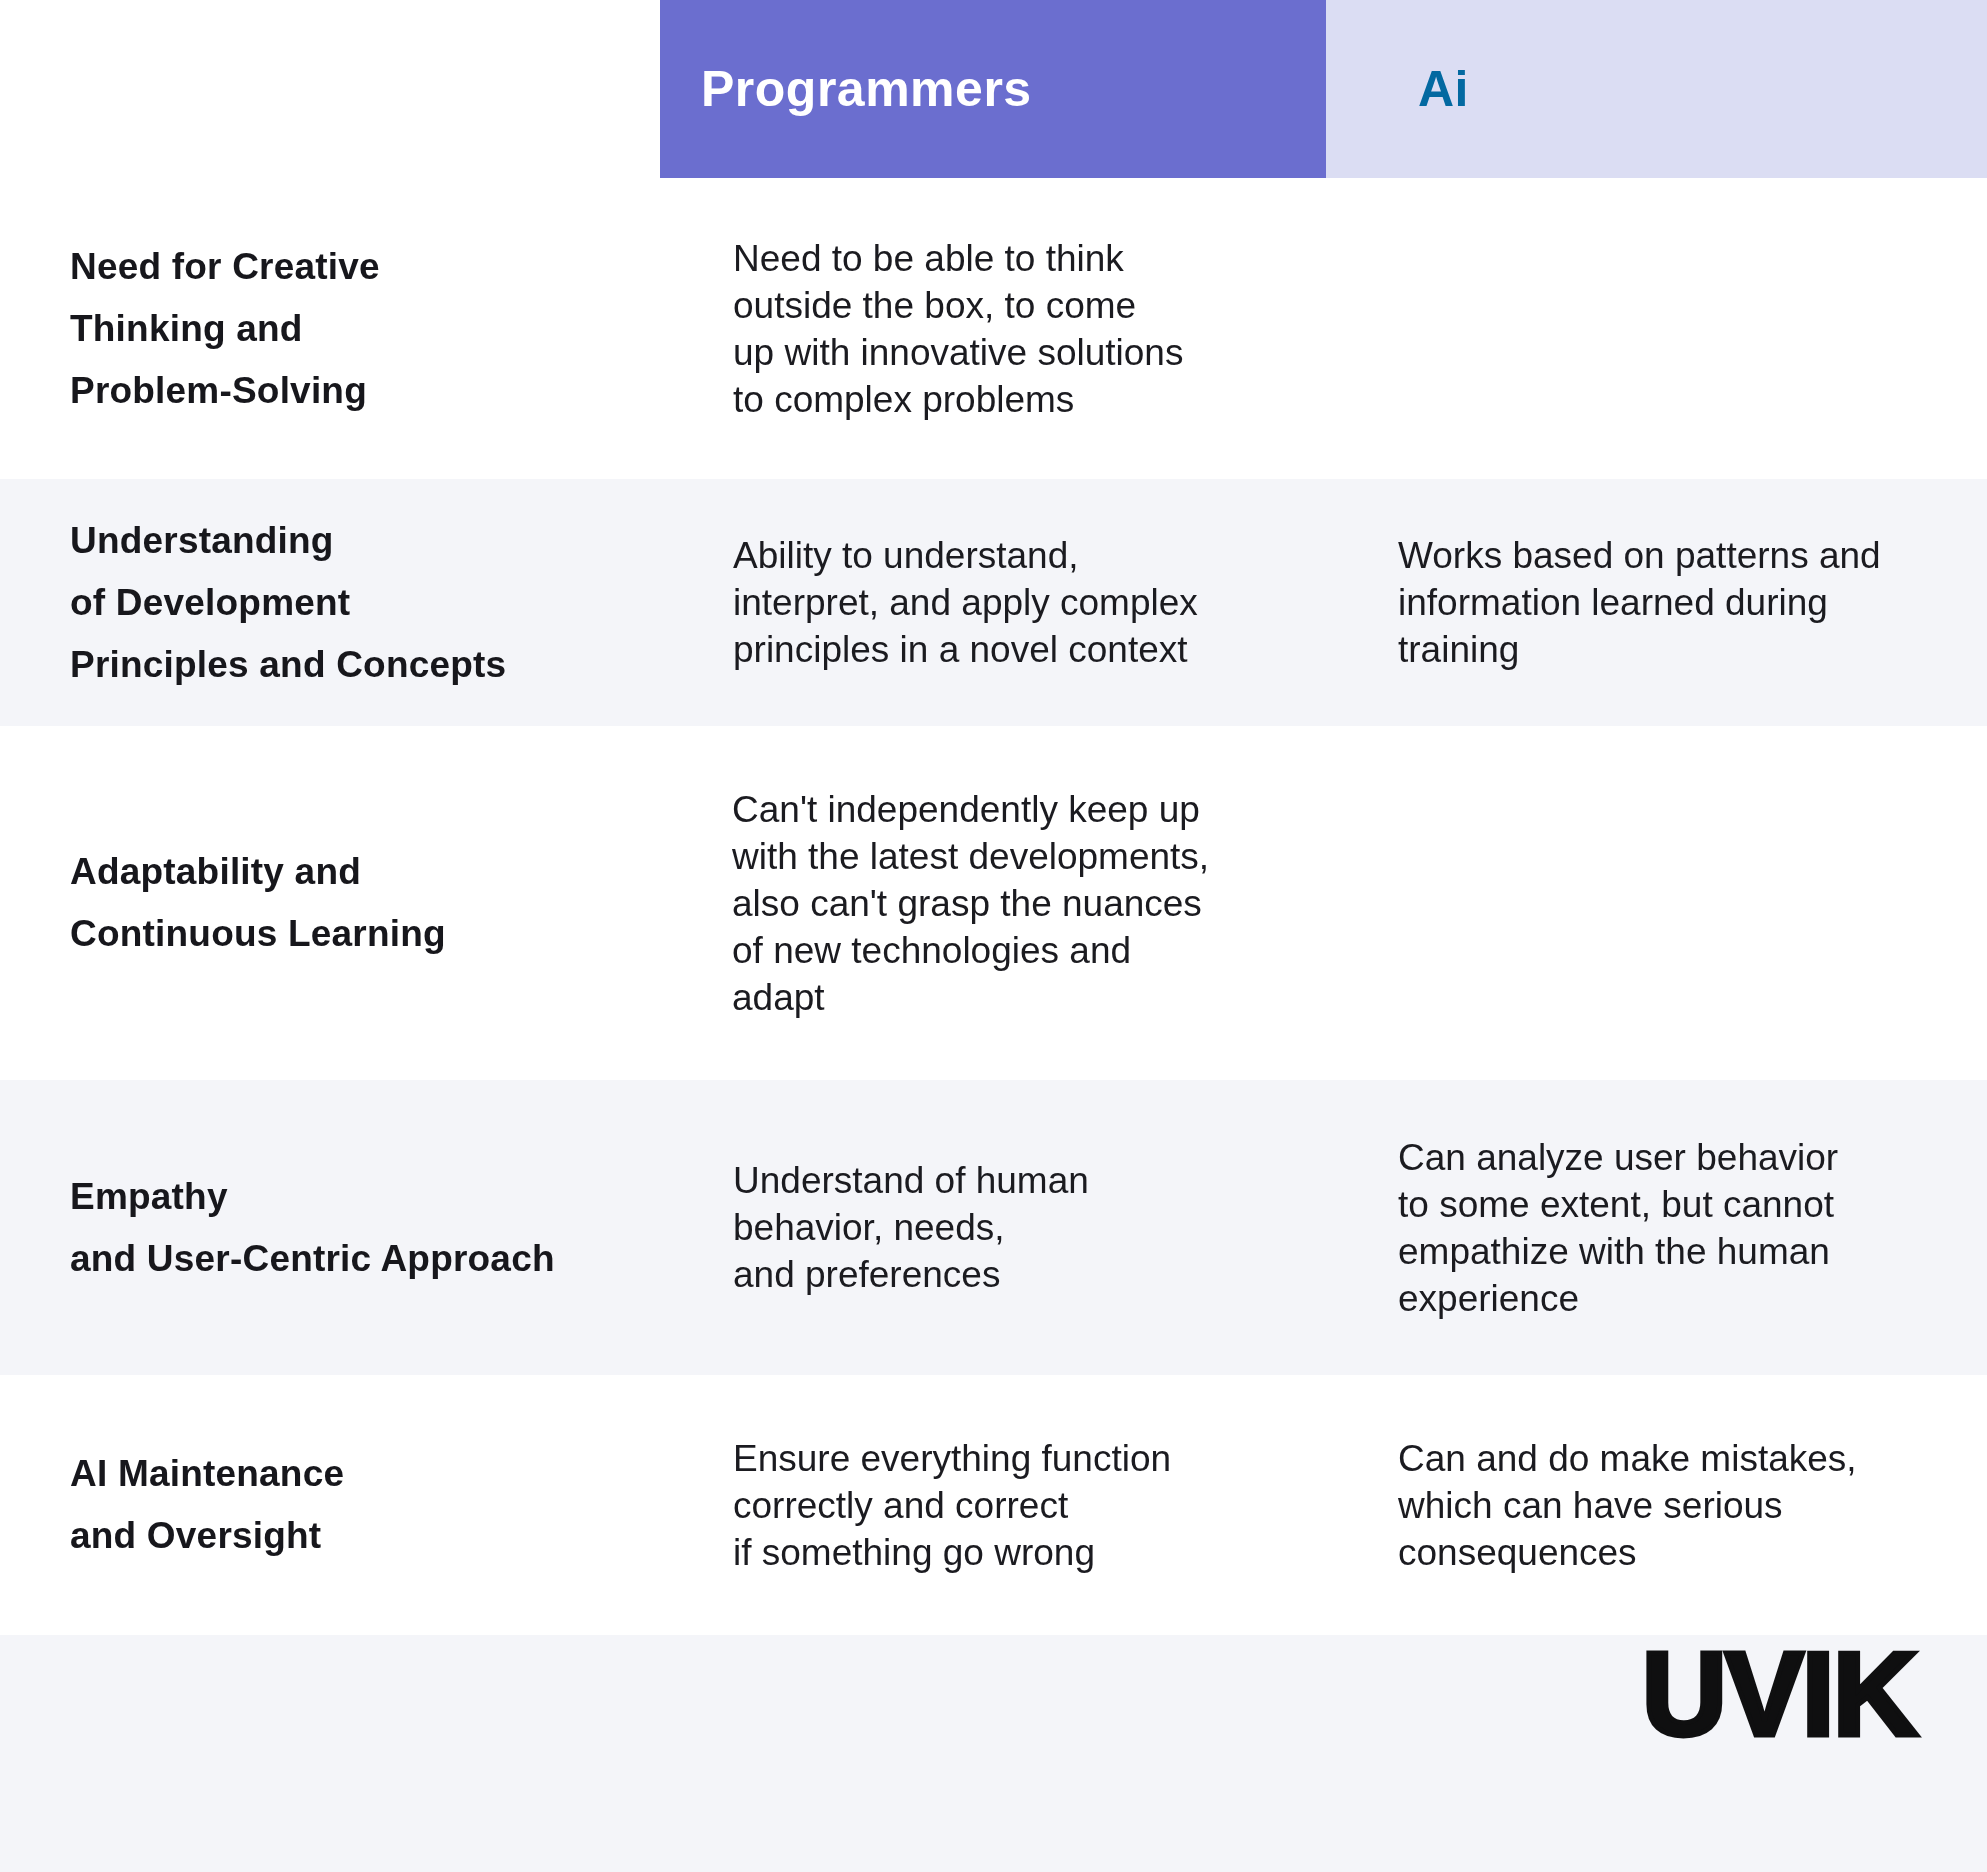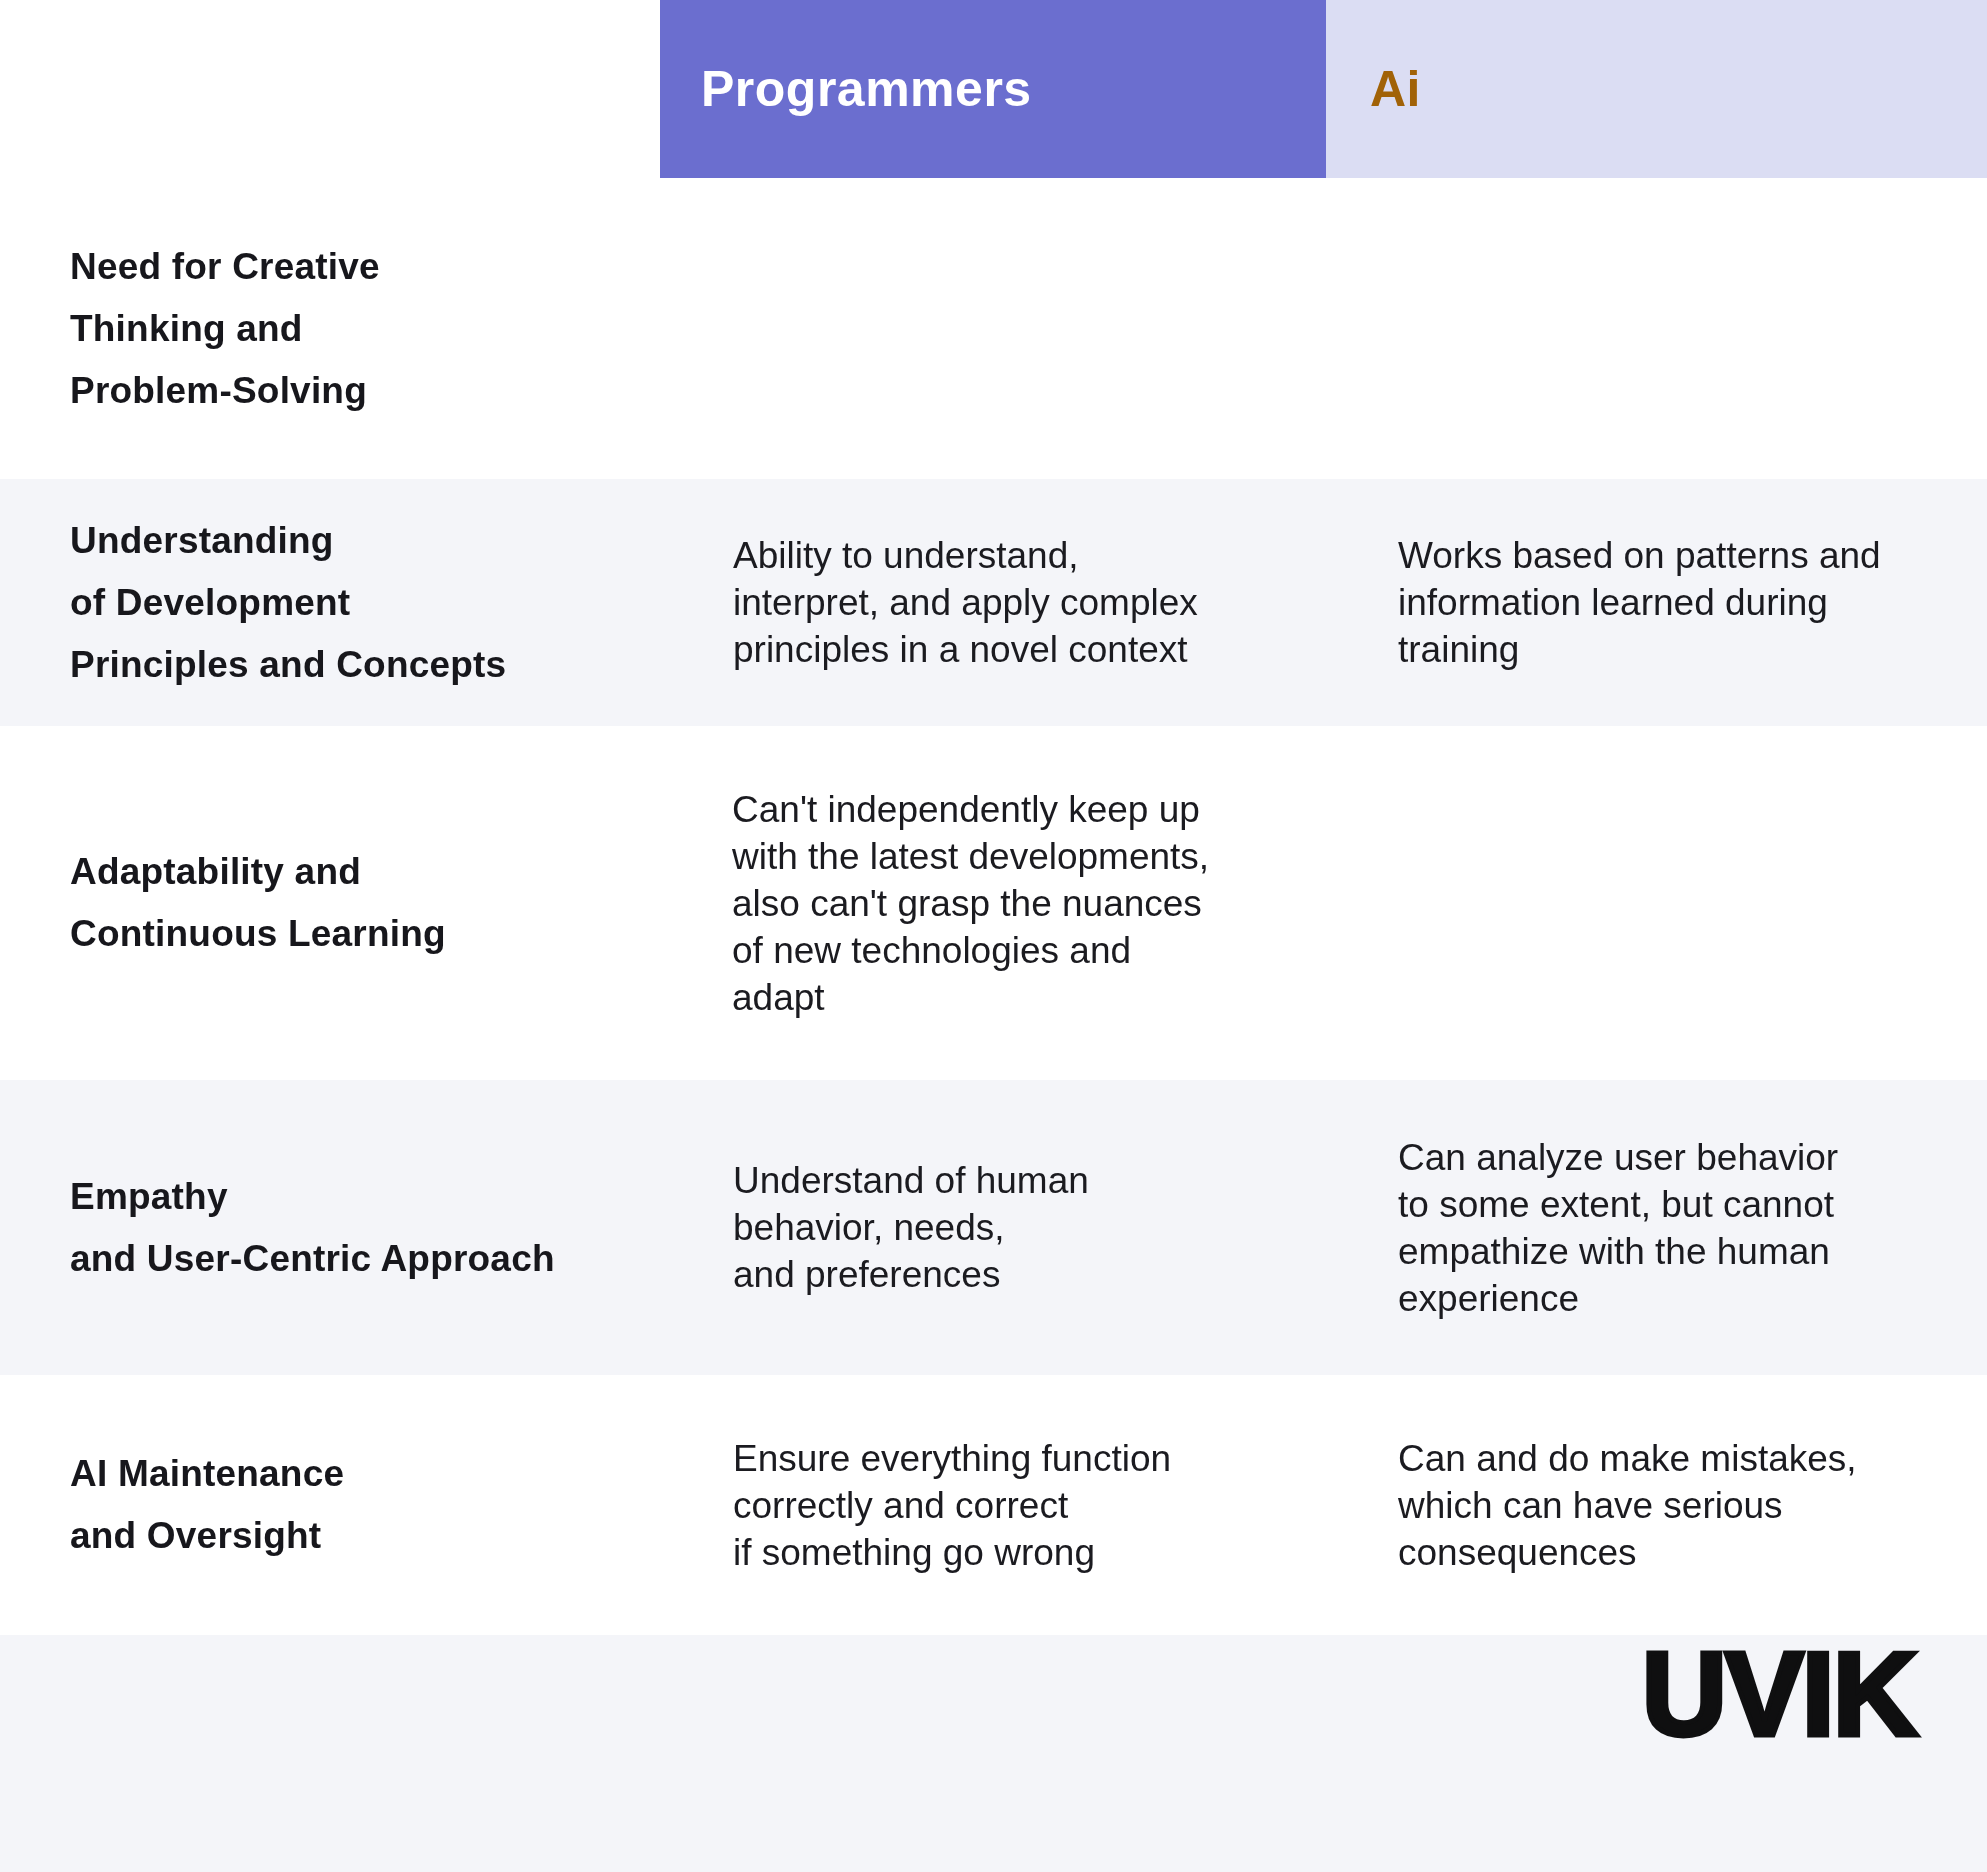--- a/index.html
+++ b/index.html
@@ -31,22 +31,22 @@
     letter-spacing: 0.5px;
   }
   .header-cell.blank { background: #ffffff; }
   .header-cell.programmers {
     background: var(--accent-purple, #6b6ecf);
     color: #ffffff;
     padding-left: 41px;
   }
   .header-cell.ai {
     background: var(--accent-lavender, #dbddf3);
-    color: #a16207;
-    padding-left: 44px;
+    color: #0369a1;
+    padding-left: 92px;
   }
   
   .t-row {
     display: grid;
     grid-template-columns: 660px 666px 662px;
     width: 1987px;
     align-items: center;
   }
   .t-row.tint { background: var(--row-tint, #f4f5f9); }
   .t-row.white { background: #ffffff; }
@@ -105,20 +105,24 @@
   <div class="grid-row header-row">
     <div class="header-cell blank"></div>
     <div class="header-cell programmers">Programmers</div>
     <div class="header-cell ai">Ai</div>
   </div>
 
   <div class="t-row white row-1">
     <div class="cell label">Need for Creative
 Thinking and
 Problem-Solving</div>
+    <div class="cell prog">Need to be able to think
+outside the box, to come
+up with innovative solutions
+to complex problems</div>
   </div>
 
   <div class="t-row tint row-2">
     <div class="cell label">Understanding
 of Development
 Principles and Concepts</div>
     <div class="cell prog">Ability to understand,
 interpret, and apply complex
 principles in a novel context</div>
     <div class="cell ai-col">Works based on patterns and

